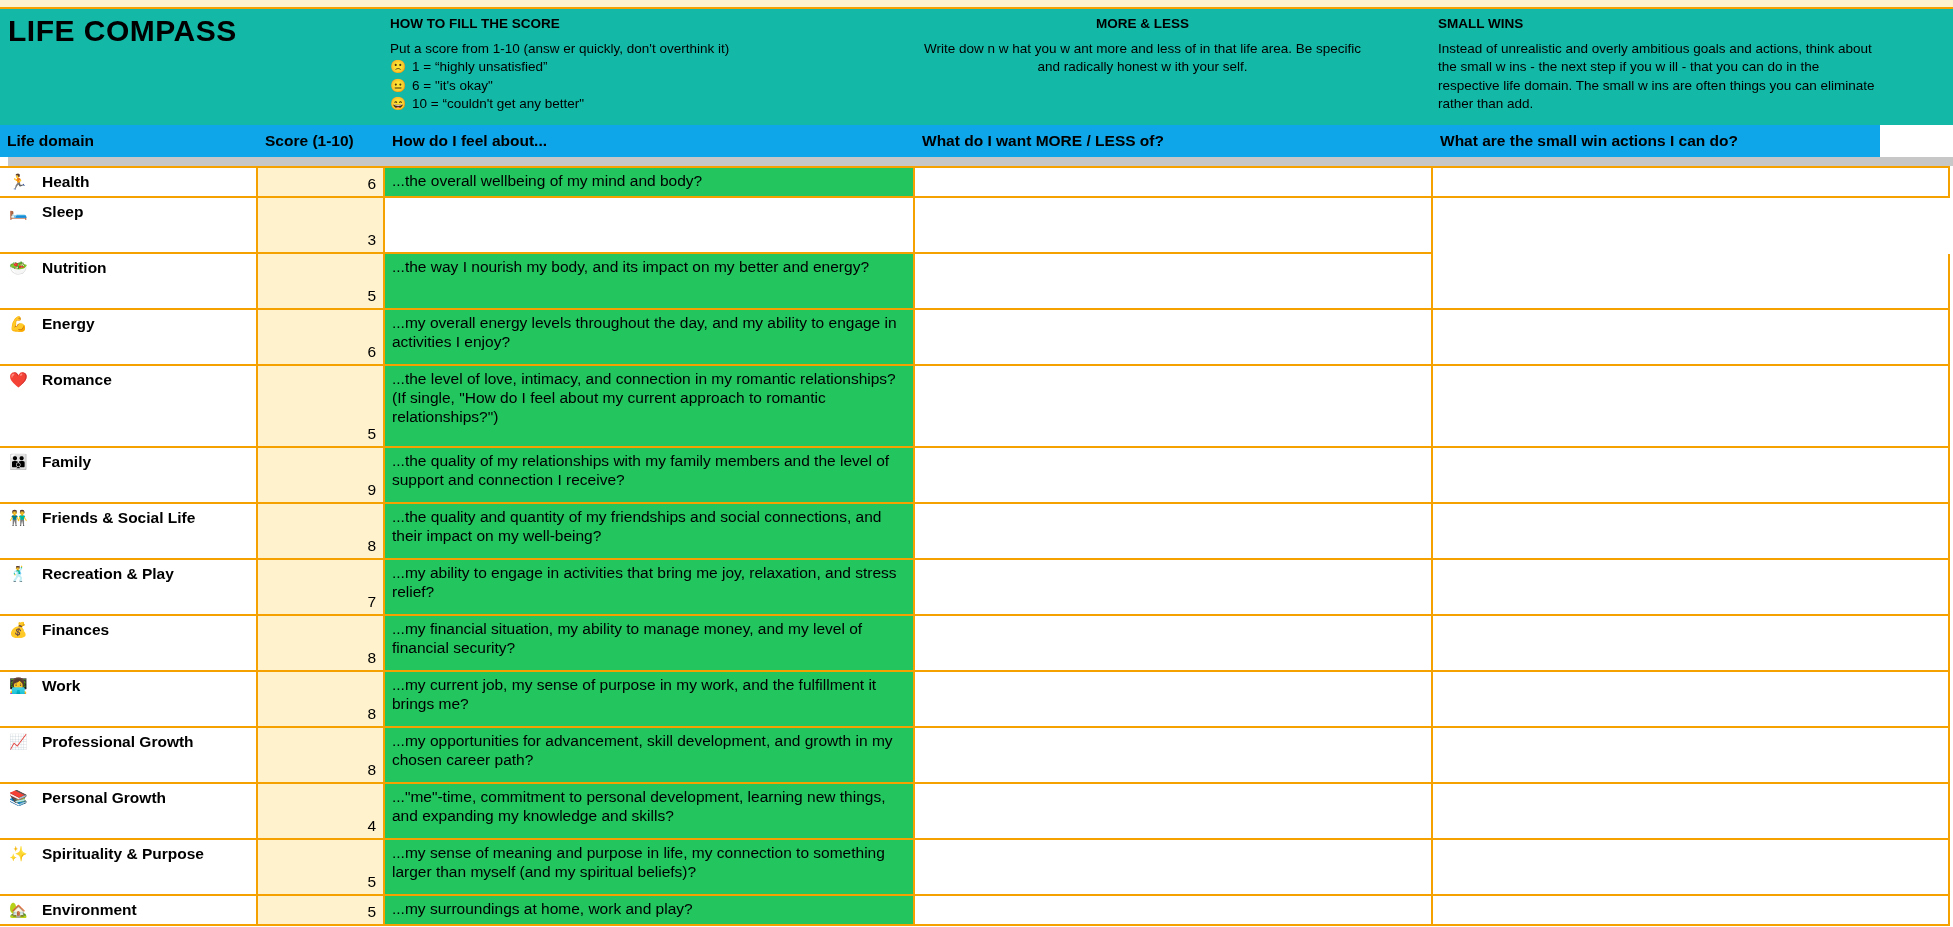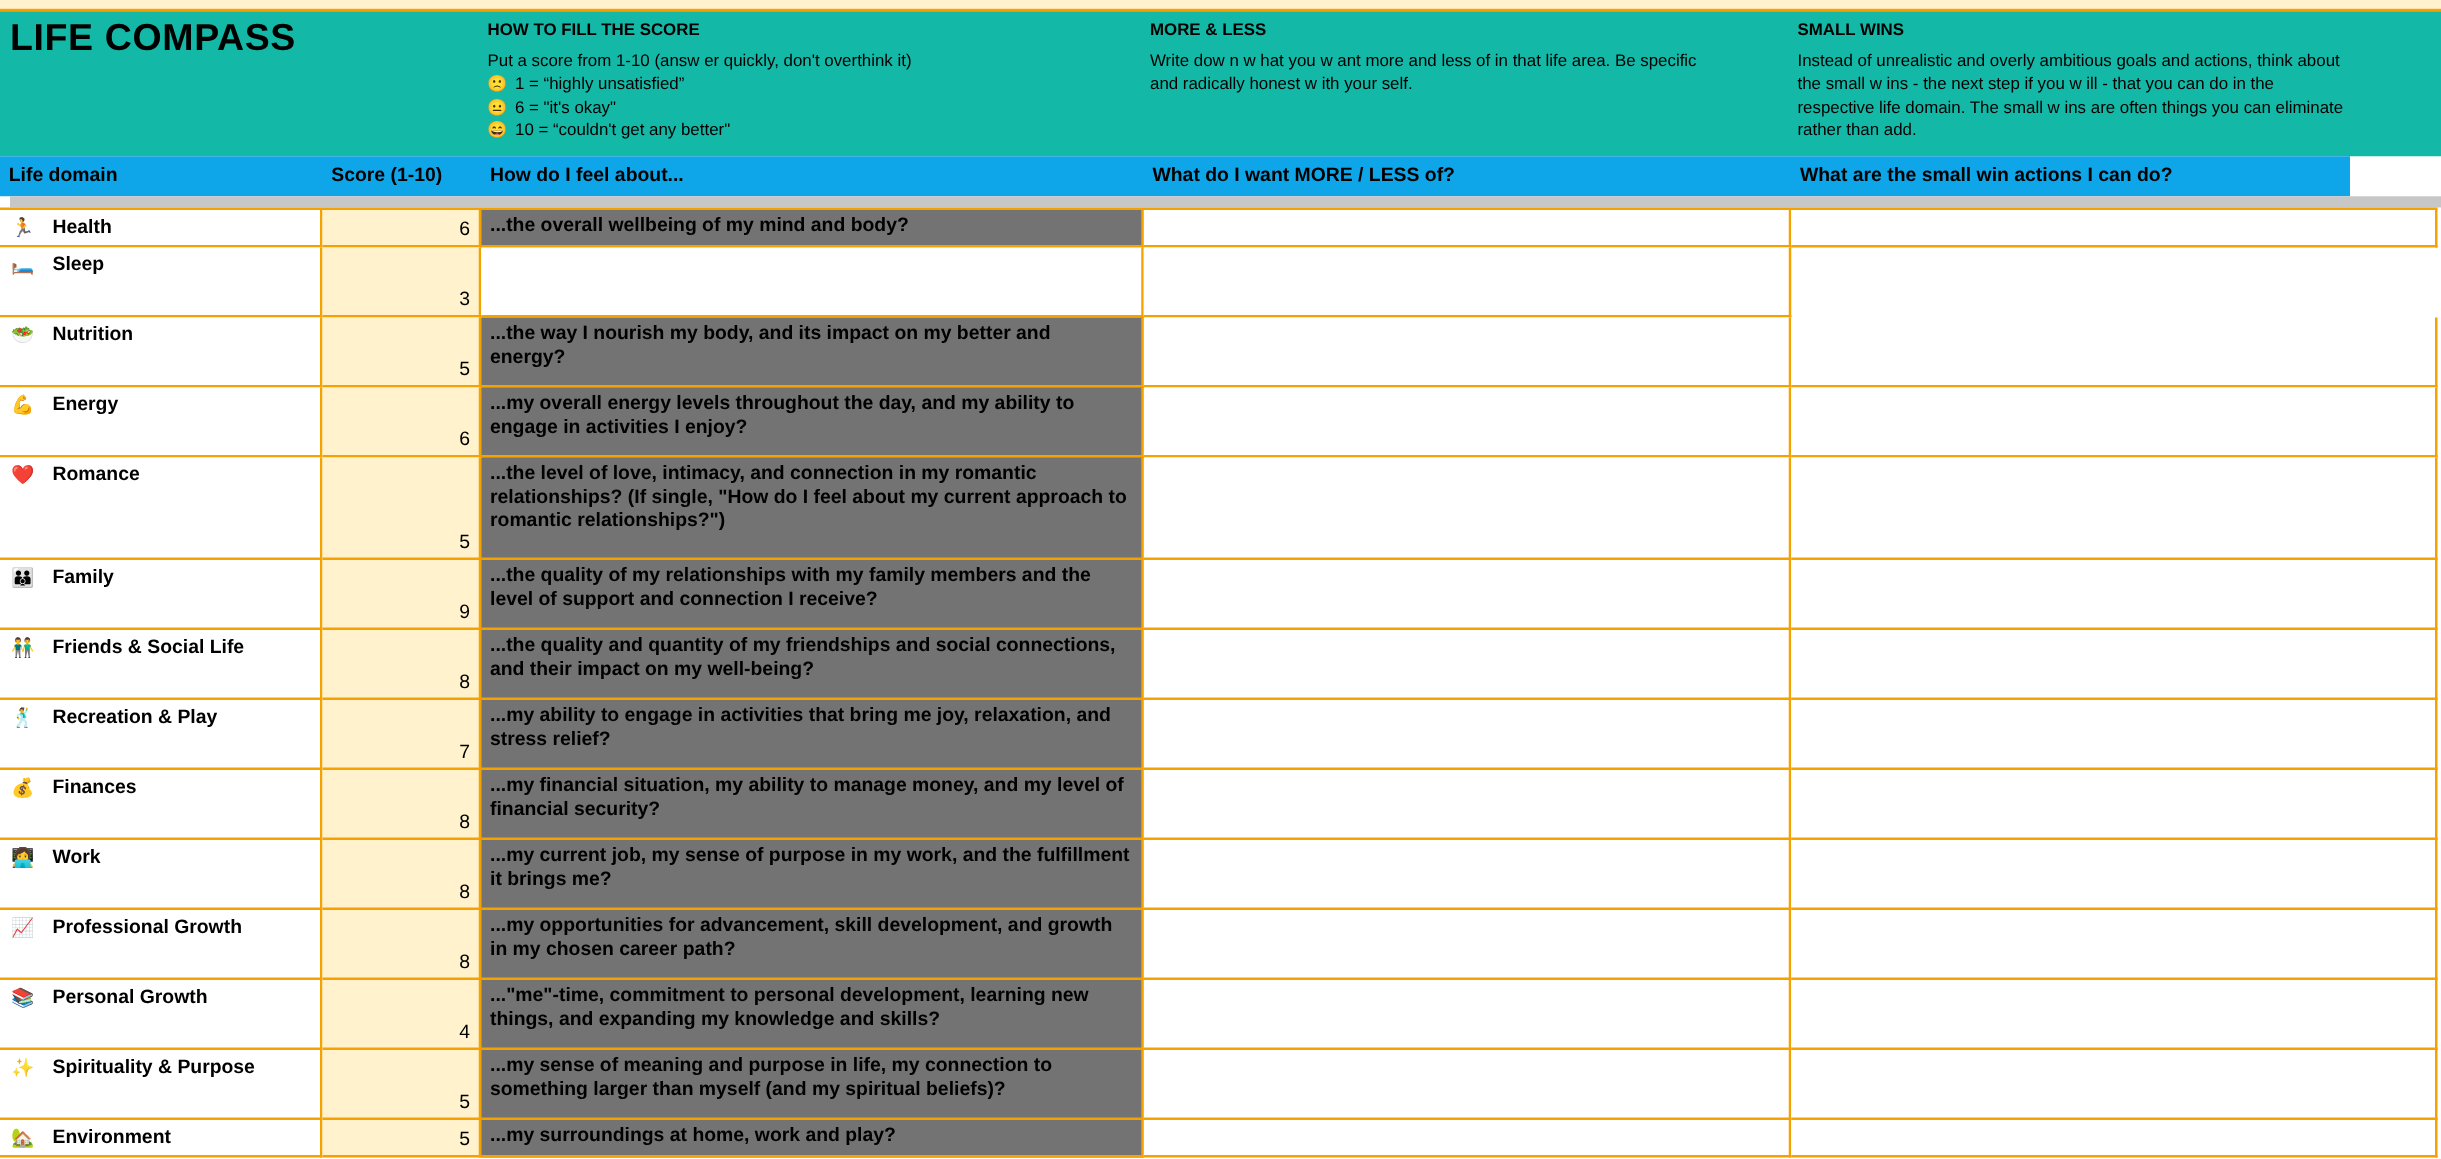--- a/index.html
+++ b/index.html
@@ -4,40 +4,40 @@
 <style>
   * { margin:0; padding:0; box-sizing:border-box; }
   html,body { width:1953px; height:927px; overflow:hidden; background:#ffffff;
               font-family:"Liberation Sans", sans-serif; color:#000; }
   .top-cream   { position:absolute; left:0; top:0; width:1953px; height:7px; background:#FFF2CC; }
   .top-orange  { position:absolute; left:0; top:7px; width:1953px; height:2px; background:#F5A200; }
   .top-area    { position:absolute; left:0; top:9px; width:1953px; height:116px; background:#14b8a6; }
   .page-title  { position:absolute; left:8px; top:5px; font-size:30px; font-weight:bold; letter-spacing:0.5px; }
   .instr       { position:absolute; top:6px; font-size:13.5px; line-height:18.5px; }
   .instr-score { left:390px; width:520px; }
-  .instr-more  { left:920px; width:445px; }
+  .instr-more  { left:920px; width:445px;text-align:center; }
   .instr-wins  { left:1438px; width:440px; }
   .instr-title { font-weight:bold; margin-bottom:6px; }
   .level-row   { white-space:nowrap; }
   .level-emoji { display:inline-block; width:22px; font-size:13px; }
   .header-row  { position:absolute; left:0; top:125px; width:1880px; height:32px; background:#0ea5e9;
                  display:grid; grid-template-columns:258px 127px 530px 518px 522px; align-items:center;
                  font-weight:bold; font-size:15.5px; }
   .header-cell { padding-left:7px; }
   .header-cell.score { padding-right:9px; }
   .shadow      { position:absolute; left:8px; top:157px; width:1945px; height:9px; background:#C7C7C7; }
   .rows        { position:absolute; left:0; top:166px; width:1950px; border-top:2px solid #F5A200; }
   .row         { display:grid; grid-template-columns:258px 127px 530px 518px 517px; }
   .cell        { border-right:2px solid #F5A200; border-bottom:2px solid #F5A200; overflow:hidden; }
   .domain-cell { background:#fff; padding:5px 4px 2px 9px; font-weight:bold; font-size:15.5px;
                  display:flex; align-items:flex-start; }
   .emoji       { display:inline-block; width:24px; margin-right:9px; font-size:15px; font-weight:normal; }
   .score-cell  { background:#FFF2CC; display:flex; align-items:flex-end; justify-content:flex-end;
                  padding:2px 7px 3px 2px; font-size:15.5px; }
-  .feel-cell   { background:#737373; padding:3px 8px 2px 7px; font-size:15.5px; line-height:19px;font-weight:bold; }
+  .feel-cell   { background:#22c55e; padding:3px 8px 2px 7px; font-size:15.5px; line-height:19px; }
   .input-cell  { background:#ffffff; }
   .r1 { min-height:30px; } .r2 { min-height:56px; } .r3 { min-height:82px; }
 </style>
 </head>
 <body>
 
 <div class="top-cream"></div>
 <div class="top-orange"></div>
 
 <div class="top-area">

